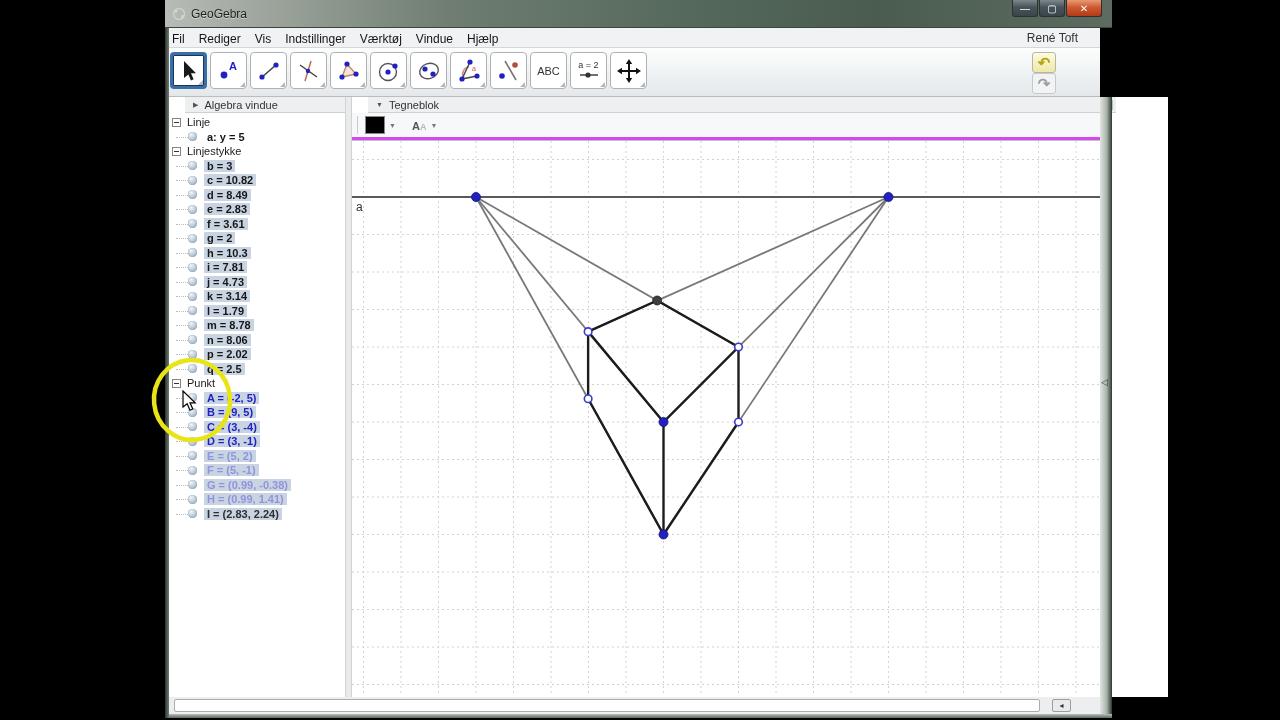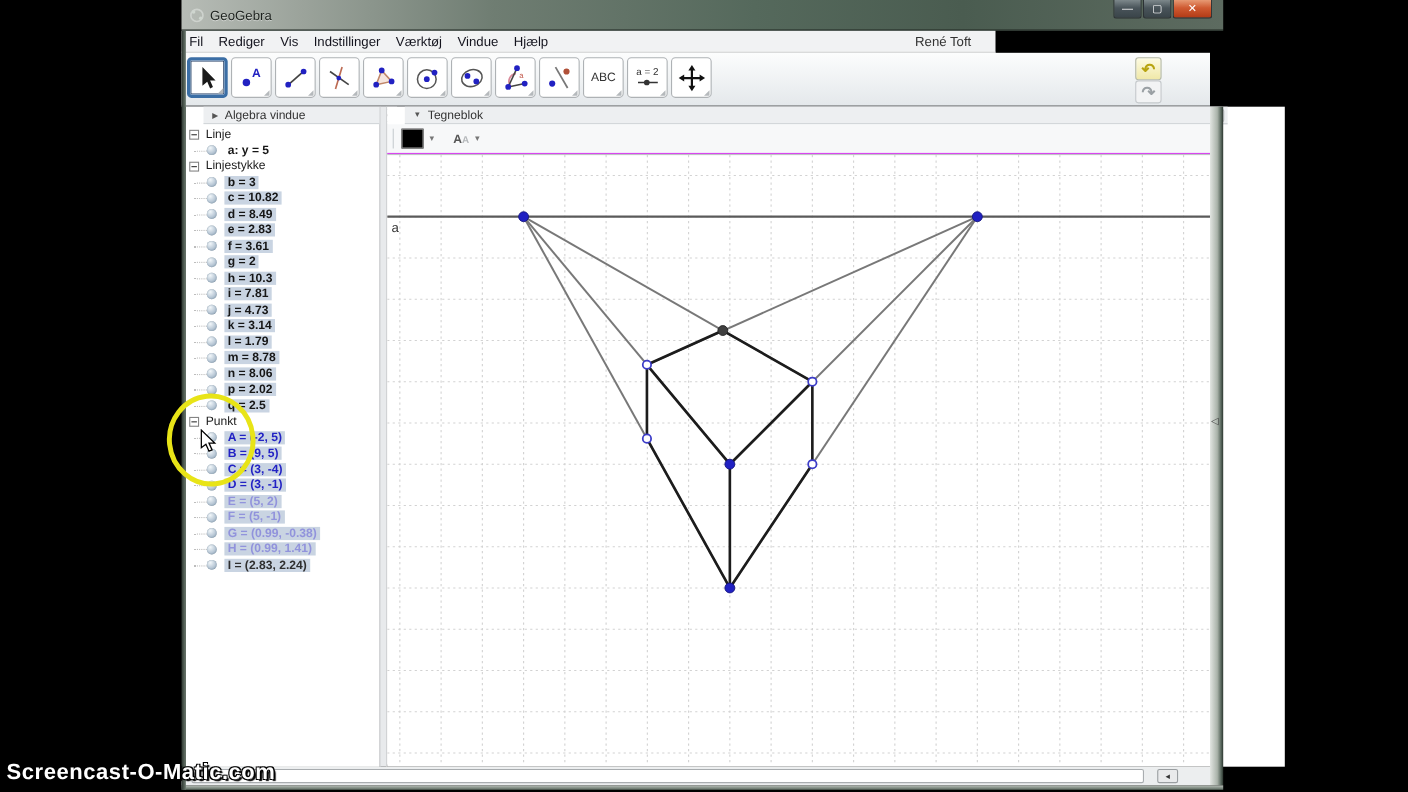--- a/index.html
+++ b/index.html
@@ -14,21 +14,21 @@
     border-bottom:1px solid #3a453d; display:flex; align-items:center; }
   .title-text { font-size:12px; color:#1c211d; margin-left:4px;
     text-shadow:0 1px 0 rgba(255,255,255,.45); }
   .winbtns { position:absolute; right:10px; top:0; display:flex; }
   .winbtn { height:17px; border:1px solid #2c3134; border-top:none; border-radius:0 0 3px 3px;
     background:linear-gradient(#7d888b,#49545a 45%,#3a4449); color:#fff; font-size:10px;
     display:flex; align-items:center; justify-content:center; margin-left:1px; }
   .winbtn.min,.winbtn.max{ width:26px; }
   .winbtn.close { width:36px; background:linear-gradient(#e79a74,#cf5a31 45%,#b23a16); }
 
-  .menubar { position:absolute; left:0; top:28px; width:740px; height:20px;
+  .menubar { position:absolute; left:0; top:28px; width:935px; height:20px;
     background:#f1f2f3; border-bottom:1px solid #d6d6d6; display:flex; align-items:center; }
   .menu-item { font-size:12px; color:#14141e; padding:0 7px; }
   .menu-user { position:absolute; right:22px; font-size:12px; color:#333; }
 
   .toolbar { position:absolute; left:0; top:48px; width:935px; height:49px;
     background:linear-gradient(#fcfdfd,#e4e8eb); border-bottom:1px solid #b9bdc0; }
   .tools { position:absolute; left:5px; top:4px; display:flex; }
   .toolbtn { width:37px; height:37px; margin-right:3px; background:#fff;
     border:1px solid #aeb2b5; border-radius:4px; position:relative; }
   .toolbtn.selected { border:3px solid #3b6ea5; box-shadow:0 0 0 1px #16335c inset; }
@@ -71,21 +71,21 @@
   .ttext { font-size:11px; font-weight:bold; margin-left:7px; padding:0 3px; white-space:nowrap; }
   .ttext.sel { background:#c9d4e2; }
   .c-black { color:#161616; } .c-blue { color:#2222c4; }
   .c-slate { color:#9193dc; } .c-dgray { color:#2e2e2e; }
 
   .splitter { position:absolute; left:180px; top:97px; width:7px; height:600px;
     background:#e8eaec; border-left:1px solid #d2d4d6; border-right:1px solid #cfd1d3; }
 
   .drawpanel { position:absolute; left:187px; top:97px; width:816px; height:600px; background:#fff; }
   .stylebar { position:absolute; left:0; top:16px; width:748px; height:27px; background:#f7f8f9;
-    border-bottom:1px solid #d946ef; display:flex; align-items:center; }
+    border-bottom:3px solid #d946ef; display:flex; align-items:center; }
   .sb-div { width:1px; height:18px; background:#c8ccd0; margin-left:5px; }
   .swatch { width:20px; height:18px; background:#000; border:1px solid #888; margin-left:7px; }
   .sb-dd { font-size:7px; color:#777; margin-left:4px; }
   .aa { margin-left:16px; font-weight:bold; }
   .aa .big { font-size:11px; color:#555; } .aa .small { font-size:9px; color:#b5b8bb; }
   .canvas-wrap { position:absolute; left:0; top:43px; width:748px; height:555px; background:#fff;
     border-top:1px solid #bfc3c6; }
 
   .right-border { position:absolute; left:935px; top:97px; width:12px; height:617px;
     background:linear-gradient(90deg,#e2e5e2,#aab3aa 55%,#55645a 85%,#2c352f); }
@@ -453,14 +453,13 @@
   </div>
 
   <svg class="highlight-ellipse" width="88" height="92">
     <ellipse id="ylo" cx="44" cy="46" rx="38" ry="40" fill="none" stroke-width="4.5" transform="rotate(-6 44 46)" stroke="#e8e417"></ellipse>
   </svg>
 
   <svg class="cursor" width="20" height="22">
     <polygon points="1,1 1,17 5.2,13.8 8,20.2 10.8,19 8,12.8 13.2,12.8" fill="#fff" stroke="#000" stroke-width="1.2"></polygon>
   </svg>
 
-  <div class="watermark">Screencast-O-Matic.com</div>
 </div>
 
 </body></html>

